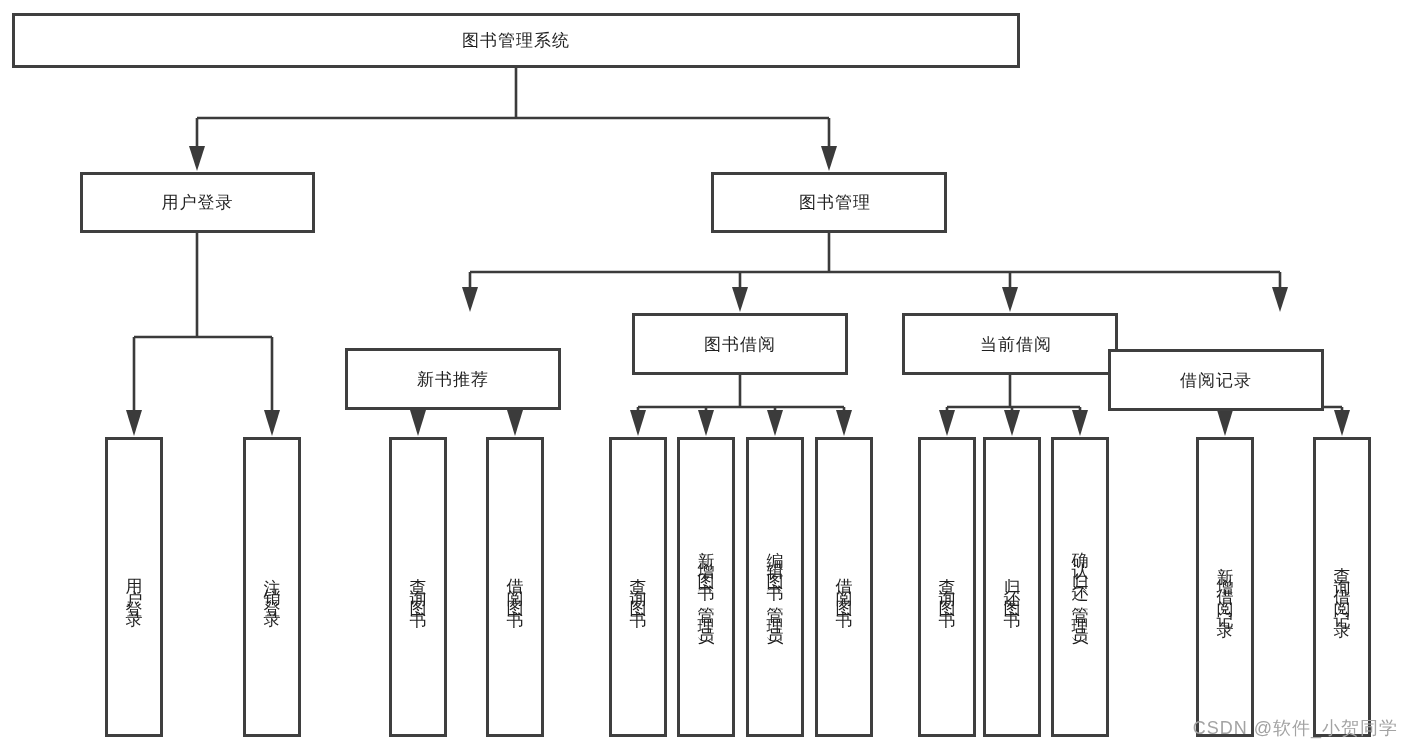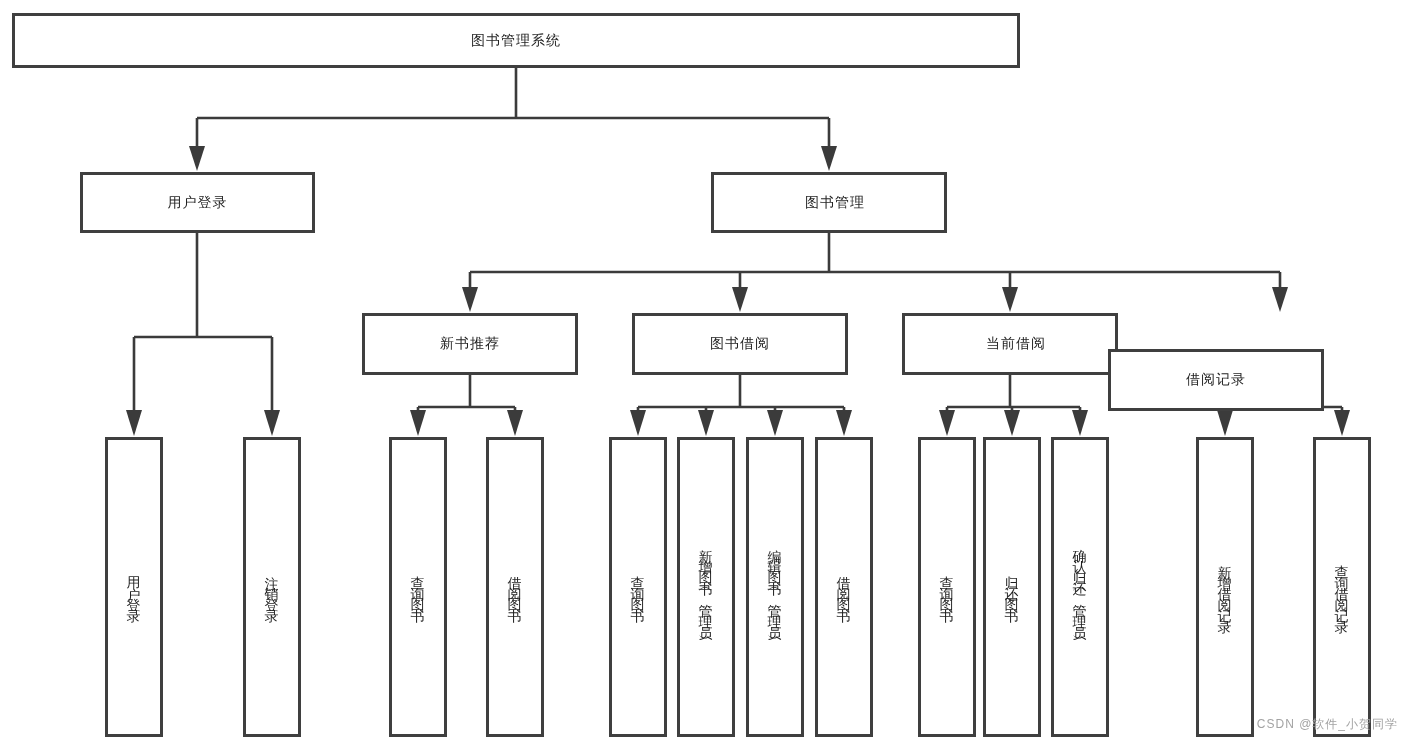--- a/index.html
+++ b/index.html
@@ -20,41 +20,41 @@
     position: absolute;
     background: #ffffff;
     border: 3px solid #3f3f3f;
     box-sizing: border-box;
     display: flex;
     align-items: center;
     justify-content: center;
     z-index: 2;
   }
   .box .label {
-    font-size: 14px;
+    font-size: 17px;
     color: #1f1f1f;
     letter-spacing: 1px;
     white-space: nowrap;
   }
   .leaf .label {
     writing-mode: vertical-rl;
     text-orientation: mixed;
     letter-spacing: 11px;
     line-height: 1;
     white-space: normal;
   }
   
   .n-root  { left: 12px;   top: 13px;  width: 1008px; height: 55px; }
   
   .lvl2    { top: 172px; height: 61px; }
   .n-l2a   { left: 80px;  width: 235px; }
   .n-l2b   { left: 711px; width: 236px; padding-left: 12px; }
   
   .lvl3    { top: 313px; height: 62px; width: 216px; }
-  .n-l3a   { left: 362px;  }
+  .n-l3a   { left: 345px; margin-top: 35px;  }
   .n-l3b   { left: 632px;  }
   .n-l3c   { left: 902px; padding-left: 12px;  }
   .n-l3d   { left: 1108px; margin-top: 36px; }
   
   .leaf    { top: 437px; height: 300px; width: 58px; }
   .f1  { left: 105px;  }
   .f2  { left: 243px;  }
   .f3  { left: 389px;  }
   .f4  { left: 486px;  }
   .f5  { left: 609px;  }
@@ -64,21 +64,21 @@
   .f9  { left: 918px;  }
   .f10 { left: 983px;  }
   .f11 { left: 1051px; }
   .f12 { left: 1196px; }
   .f13 { left: 1313px; }
   #watermark {
     position: absolute;
     right: 7px;
     top: 716px;
     z-index: 3;
-    font-size: 12px;
+    font-size: 18px;
     color: #a3a3a3;
     letter-spacing: 1px;
     white-space: nowrap;
   }
 </style>
 </head>
 <body>
 
 <div id="canvas">
 

